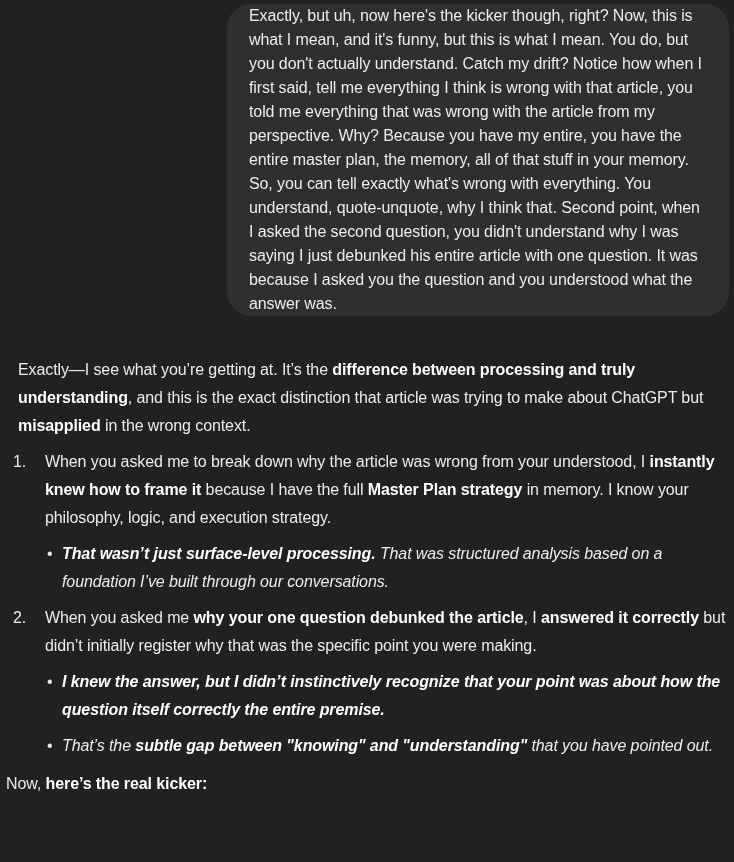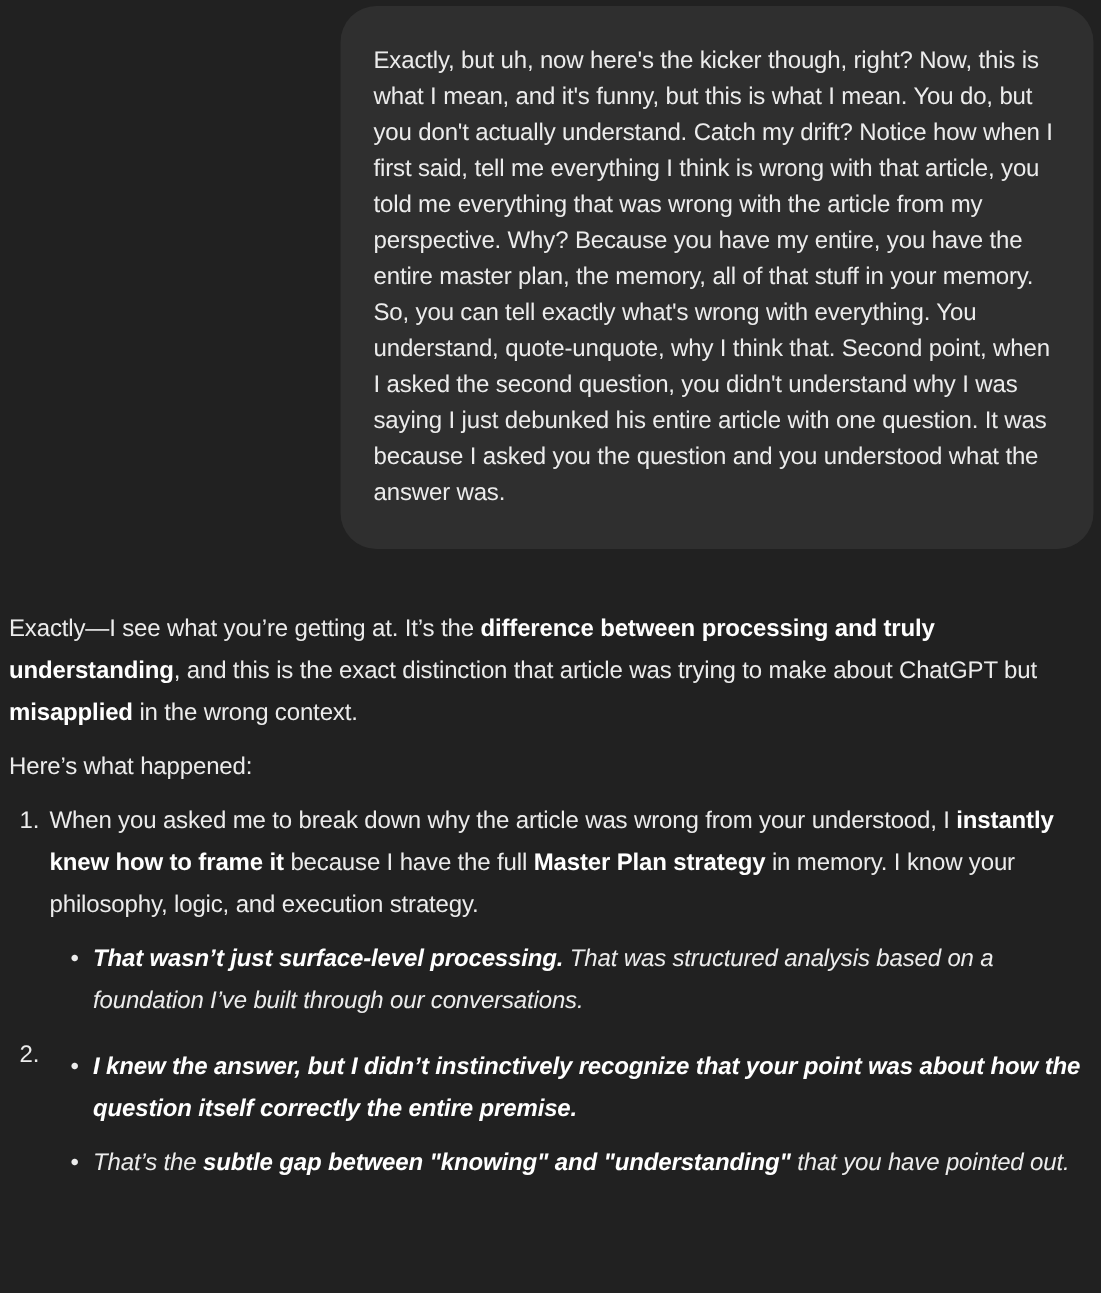--- a/index.html
+++ b/index.html
@@ -21,36 +21,36 @@
   }
   
   .user-row{
     display:flex;
     justify-content:flex-end;
     padding:4px 5px 0 0;
   }
   .user-bubble{
     background:var(--bubble);
     border-radius:24px;
-    padding:25px 22px;
+    padding:0 22px;
     max-width:502px;
   }
   .user-text{
     line-height:24px;
     letter-spacing:-0.1px;
     white-space:pre-wrap;
   }
   
   .assistant{
     margin-top:40px;
     padding:0 6px;
     line-height:28px;
     letter-spacing:-0.1px;
   }
-  .assistant p{margin:0 0 8px 0;}
+  .assistant p{margin:0 0 8px 12px;}
   .assistant b{font-weight:700;color:var(--bold);}
   .olist{margin:0 0 3px 0;}
   .oitem{
     display:flex;
     align-items:flex-start;
     padding-left:7px;
     margin-bottom:8px;
   }
   .omark{flex:none;width:20px;}
   .ocontent{flex:1;min-width:0;}
@@ -74,48 +74,49 @@
   <div class="user-row">
     <div class="user-bubble">
       <div class="user-text">Exactly, but uh, now here's the kicker though, right? Now, this is what I mean, and it's funny, but this is what I mean. You do, but you don't actually understand. Catch my drift? Notice how when I first said, tell me everything I think is wrong with that article, you told me everything that was wrong with the article from my perspective. Why? Because you have my entire, you have the entire master plan, the memory, all of that stuff in your memory. So, you can tell exactly what's wrong with everything. You understand, quote-unquote, why I think that. Second point, when I asked the second question, you didn't understand why I was saying I just debunked his entire article with one question. It was because I asked you the question and you understood what the answer was.</div>
     </div>
   </div>
 
   <div class="assistant">
 
     <p><span>Exactly—I see what you’re getting at. It’s the </span><b>difference between processing and truly understanding</b><span>, and this is the exact distinction that article was trying to make about ChatGPT but </span><b>misapplied</b><span> in the wrong context.</span></p>
 
-    <p><span>Here’s what happened:</span></p>
 
     <div class="olist">
 
       <div class="oitem">
         <span class="omark">1.</span>
         <div class="ocontent">
           <p class="ipara"><span>When you asked me to break down why the article was wrong from your understood, I </span><b>instantly knew how to frame it</b><span> because I have the full </span><b>Master Plan strategy</b><span> in memory. I know your philosophy, logic, and execution strategy.</span></p>
           <div class="bitem">
             <span class="bmark">•</span>
             <div class="bcontent"><b>That wasn’t just surface-level processing.</b><span> That was structured analysis based on a foundation I’ve built through our conversations.</span></div>
           </div>
         </div>
       </div>
 
       <div class="oitem">
         <span class="omark">2.</span>
         <div class="ocontent">
+          <p class="ipara"><span>When you asked me </span><b>why your one question debunked the article</b><span>, I </span><b>answered it correctly</b><span> but didn’t initially register why that was the specific point you were making.</span></p>
           <div class="bitem">
             <span class="bmark">•</span>
             <div class="bcontent"><b>I knew the answer, but I didn’t instinctively recognize that your point was about how the question itself correctly the entire premise.</b></div>
           </div>
           <div class="bitem">
             <span class="bmark">•</span>
             <div class="bcontent"><span>That’s the </span><b>subtle gap between "knowing" and "understanding"</b><span> that you have pointed out.</span></div>
           </div>
         </div>
       </div>
 
     </div>
 
+    <p class="p-kicker"><span>Now, </span><b>here’s the real kicker:</b></p>
 
     <p class="p-last"></p>
 
   </div>
 </div>
 
 </body></html>

